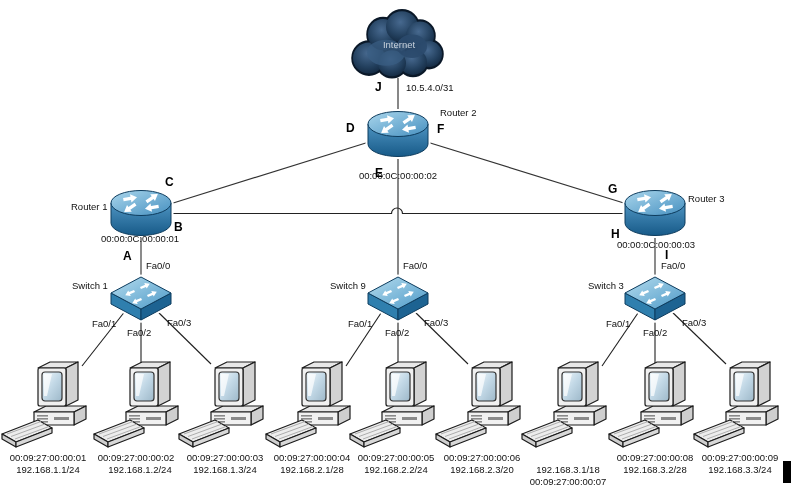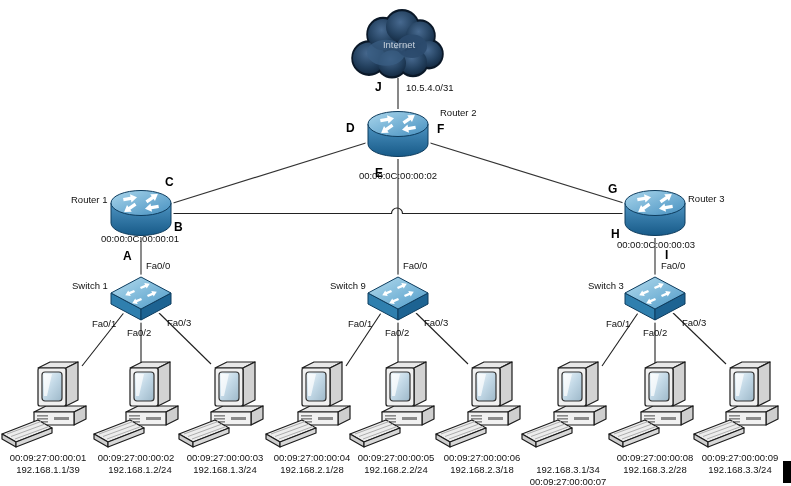--- a/index.html
+++ b/index.html
@@ -168,21 +168,21 @@
 <div class="lbl ctr inet" style="left:399px;top:40px">Internet</div>
 <div class="lbl pt" style="left:375px;top:81px">J</div>
 <div class="lbl" style="left:406px;top:83px">10.5.4.0/31</div>
 
 <div class="lbl" style="left:440px;top:108px">Router 2</div>
 <div class="lbl pt" style="left:346px;top:122px">D</div>
 <div class="lbl pt" style="left:437px;top:123px">F</div>
 <div class="lbl ctr" style="left:398px;top:171px">00:00:0C:00:00:02</div>
 <div class="lbl pt" style="left:375px;top:167px">E</div>
 
-<div class="lbl" style="left:71px;top:195px">Router 1</div>
+<div class="lbl" style="left:71px;top:202px">Router 1</div>
 <div class="lbl pt" style="left:165px;top:176px">C</div>
 <div class="lbl pt" style="left:174px;top:221px">B</div>
 <div class="lbl ctr" style="left:140px;top:234px">00:00:0C:00:00:01</div>
 <div class="lbl pt" style="left:123px;top:250px">A</div>
 
 <div class="lbl" style="left:688px;top:194px">Router 3</div>
 <div class="lbl pt" style="left:608px;top:183px">G</div>
 <div class="lbl pt" style="left:611px;top:228px">H</div>
 <div class="lbl ctr" style="left:656px;top:240px">00:00:0C:00:00:03</div>
 <div class="lbl pt" style="left:665px;top:249px">I</div>
@@ -199,33 +199,33 @@
 <div class="lbl" style="left:127px;top:328px">Fa0/2</div>
 <div class="lbl" style="left:167px;top:318px">Fa0/3</div>
 <div class="lbl" style="left:348px;top:319px">Fa0/1</div>
 <div class="lbl" style="left:385px;top:328px">Fa0/2</div>
 <div class="lbl" style="left:424px;top:318px">Fa0/3</div>
 <div class="lbl" style="left:606px;top:319px">Fa0/1</div>
 <div class="lbl" style="left:643px;top:328px">Fa0/2</div>
 <div class="lbl" style="left:682px;top:318px">Fa0/3</div>
 
 <div class="lbl ctr" style="left:48px;top:453px">00:09:27:00:00:01</div>
-<div class="lbl ctr" style="left:48px;top:465px">192.168.1.1/39</div>
+<div class="lbl ctr" style="left:48px;top:465px">192.168.1.1/24</div>
 <div class="lbl ctr" style="left:136px;top:453px">00:09:27:00:00:02</div>
 <div class="lbl ctr" style="left:140px;top:465px">192.168.1.2/24</div>
 <div class="lbl ctr" style="left:225px;top:453px">00:09:27:00:00:03</div>
 <div class="lbl ctr" style="left:225px;top:465px">192.168.1.3/24</div>
 <div class="lbl ctr" style="left:312px;top:453px">00:09:27:00:00:04</div>
 <div class="lbl ctr" style="left:312px;top:465px">192.168.2.1/28</div>
 <div class="lbl ctr" style="left:396px;top:453px">00:09:27:00:00:05</div>
 <div class="lbl ctr" style="left:396px;top:465px">192.168.2.2/24</div>
 <div class="lbl ctr" style="left:482px;top:453px">00:09:27:00:00:06</div>
-<div class="lbl ctr" style="left:482px;top:465px">192.168.2.3/18</div>
+<div class="lbl ctr" style="left:482px;top:465px">192.168.2.3/20</div>
 <div class="lbl ctr" style="left:568px;top:477px">00:09:27:00:00:07</div>
-<div class="lbl ctr" style="left:568px;top:465px">192.168.3.1/34</div>
+<div class="lbl ctr" style="left:568px;top:465px">192.168.3.1/18</div>
 <div class="lbl ctr" style="left:655px;top:453px">00:09:27:00:00:08</div>
 <div class="lbl ctr" style="left:655px;top:465px">192.168.3.2/28</div>
 <div class="lbl ctr" style="left:740px;top:453px">00:09:27:00:00:09</div>
 <div class="lbl ctr" style="left:740px;top:465px">192.168.3.3/24</div>
 
 <div class="artifact" style="left:783px;top:461px;width:8px;height:22px"></div>
 
 </div>
 
 </body></html>

